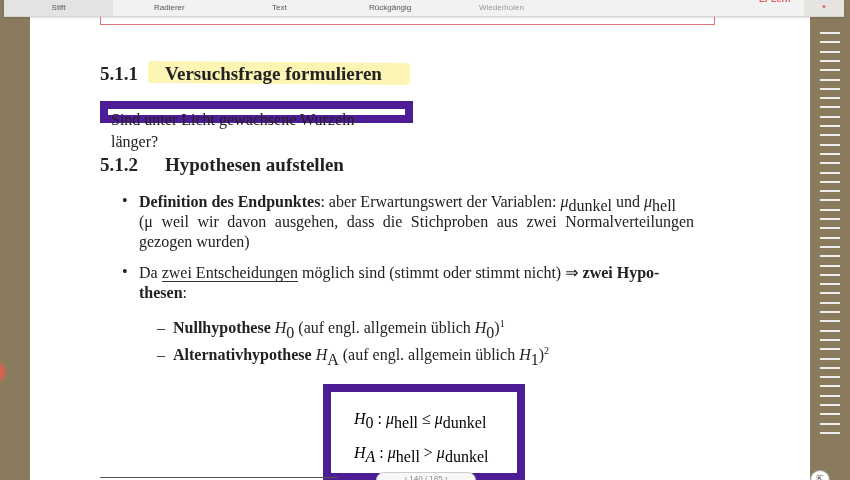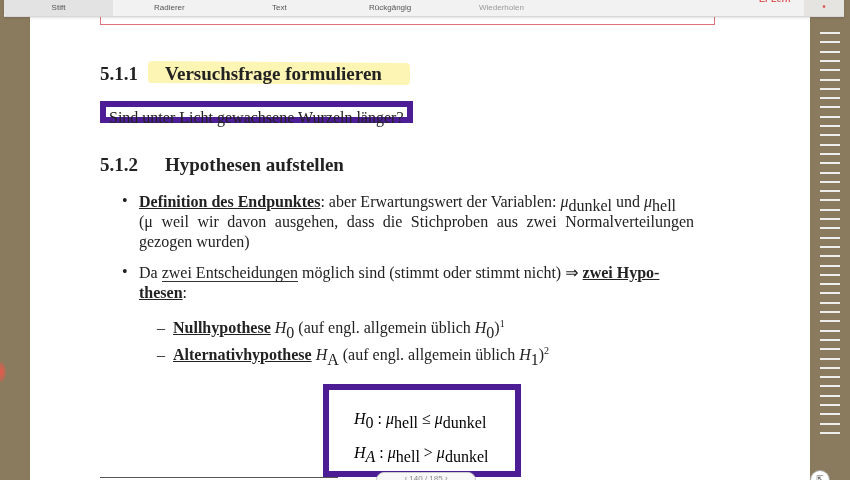--- a/index.html
+++ b/index.html
@@ -38,26 +38,26 @@
   }
   .sec-head {
     position:absolute; font-weight:bold; font-size:19px; color:#222; white-space:nowrap;
   }
   .sec-head .num { display:inline-block; width:65px; }
   .highlight {
     position:absolute; left:148px; top:62px; width:262px; height:22px;
     background:rgba(250,240,140,0.65); border-radius:4px; transform:rotate(0.4deg);
   }
   .green-box {
-    position:absolute; border:6px solid #4c1d95;
+    position:absolute; border:8px solid #4c1d95;
   }
   .question { left:100px; top:101px; width:313px; height:22px; font-size:16px; color:#222; line-height:22px; padding-left:3px; box-sizing:border-box;}
   .text { position:absolute; font-size:16px; color:#222; line-height:20px; white-space:nowrap; }
   .bullet { position:absolute; font-size:16px; color:#222; }
-  .b { font-weight:bold;text-decoration:underline; }
+  .b { font-weight:bold; }
   .i { font-style:italic; }
   sub { font-size:16px; }
   sup { font-size:10px; }
   .ul { border-bottom:1px solid #333; }
   .justify { text-align:justify; text-align-last:justify; white-space:normal; }
   .formula-box { left:323px; top:384px; width:186px; height:81px; }
   .formula { position:absolute; font-size:16px; color:#000000; white-space:nowrap; font-style:italic; }
   .footnote-rule { position:absolute; left:100px; top:477px; width:238px; height:1px; background:#555; }
   .pager {
     position:absolute; left:376px; top:472px; width:98px; height:14px; border:1px solid #ccc;

